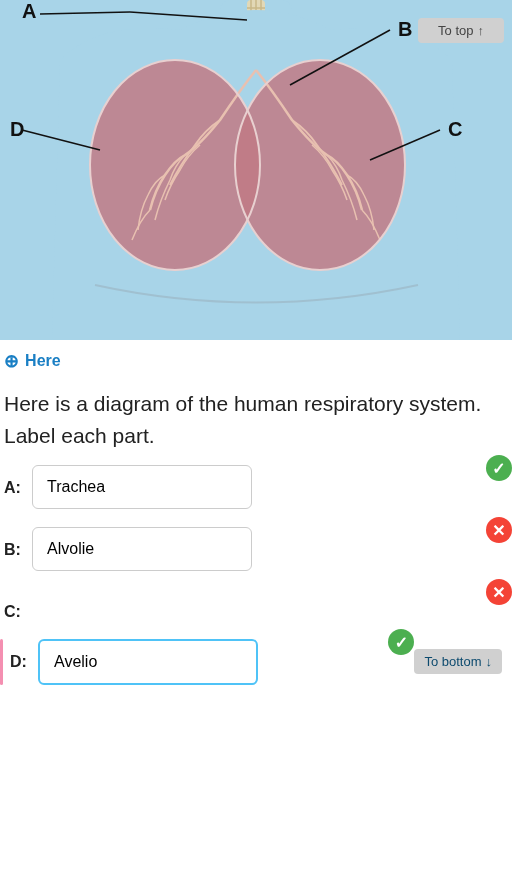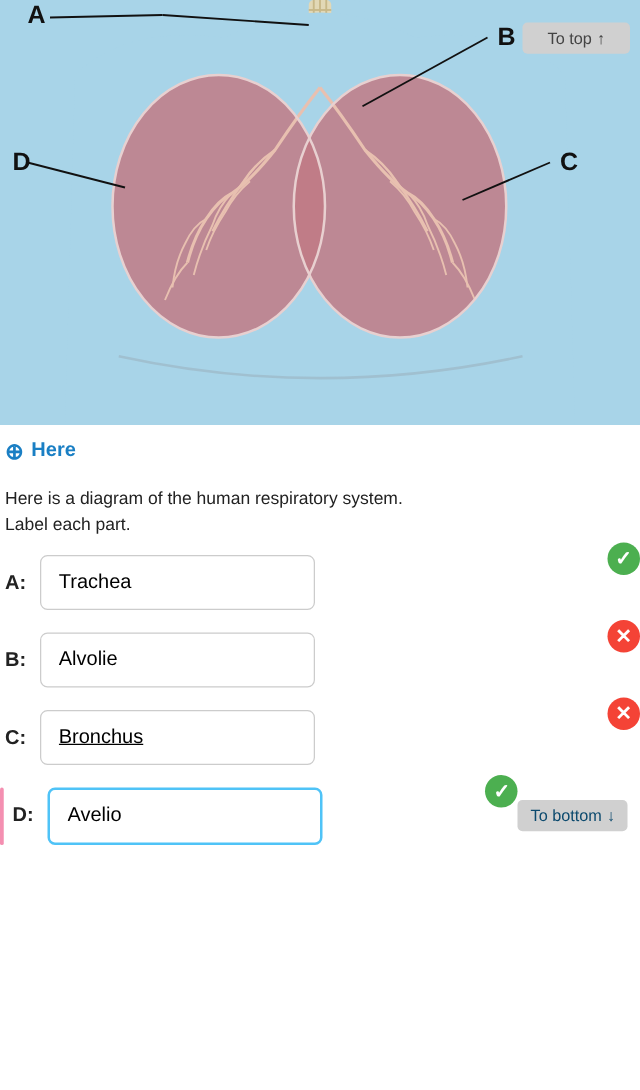--- a/index.html
+++ b/index.html
@@ -48,21 +48,21 @@
       font-weight: bold;
       cursor: pointer;
     }
     .zoom-icon {
       font-size: 18px;
     }
 
     
     .description {
       padding: 6px 14px 14px 4px;
-      font-size: 14px;
+      font-size: 21px;
       color: #222;
       line-height: 1.5;
     }
 
     
     .qa-section {
       padding: 0 10px 20px 4px;
     }
 
     .qa-item {
@@ -262,21 +262,20 @@
     <span class="qa-label">B:</span>
     <div class="qa-input-wrap">
       <input class="qa-input incorrect" type="text" value="Alvolie" style="">
       <span class="status-badge incorrect-badge">✕</span>
     </div>
   </div>
 
   <div class="qa-item">
     <span class="qa-label">C:</span>
     <div class="qa-input-wrap">
-      <input class="qa-input incorrect underline-style" type="text" value="Bronchus" style="">
       <span class="status-badge incorrect-badge">✕</span>
     </div>
   </div>
 
   <div class="bottom-row">
     <div style="position:relative; display:flex; align-items:flex-start; flex:1;">
       <div class="left-accent"></div>
       <span class="qa-label" style="margin-top:14px; margin-left:6px;">D:</span>
       <div class="qa-input-wrap">
         <input class="qa-input active-blue" type="text" value="Avelio" style="">

